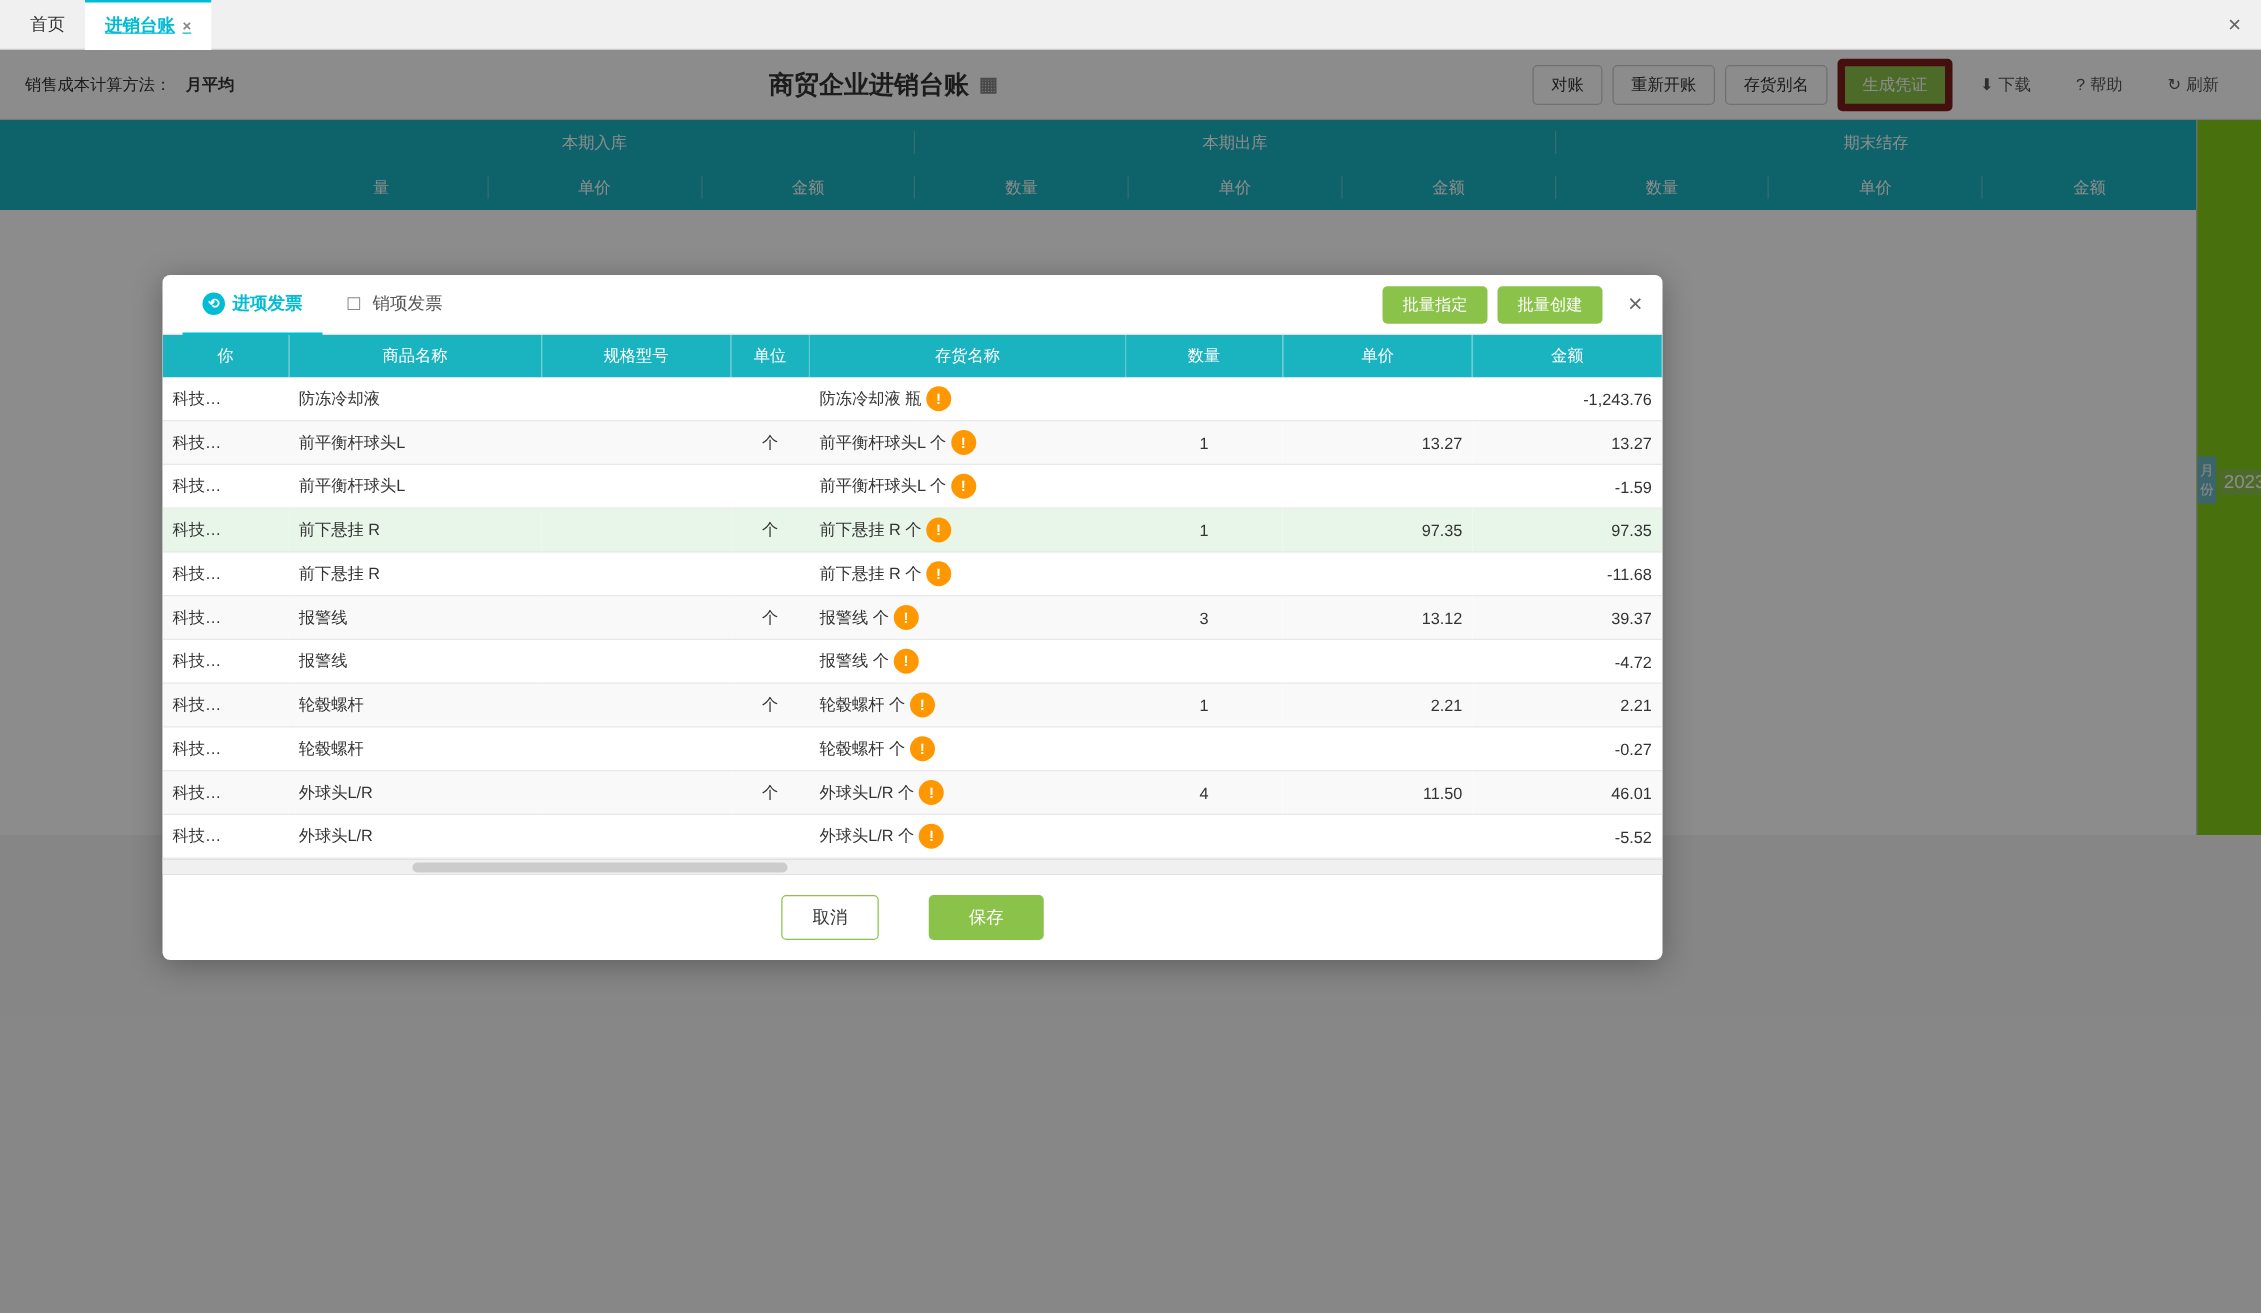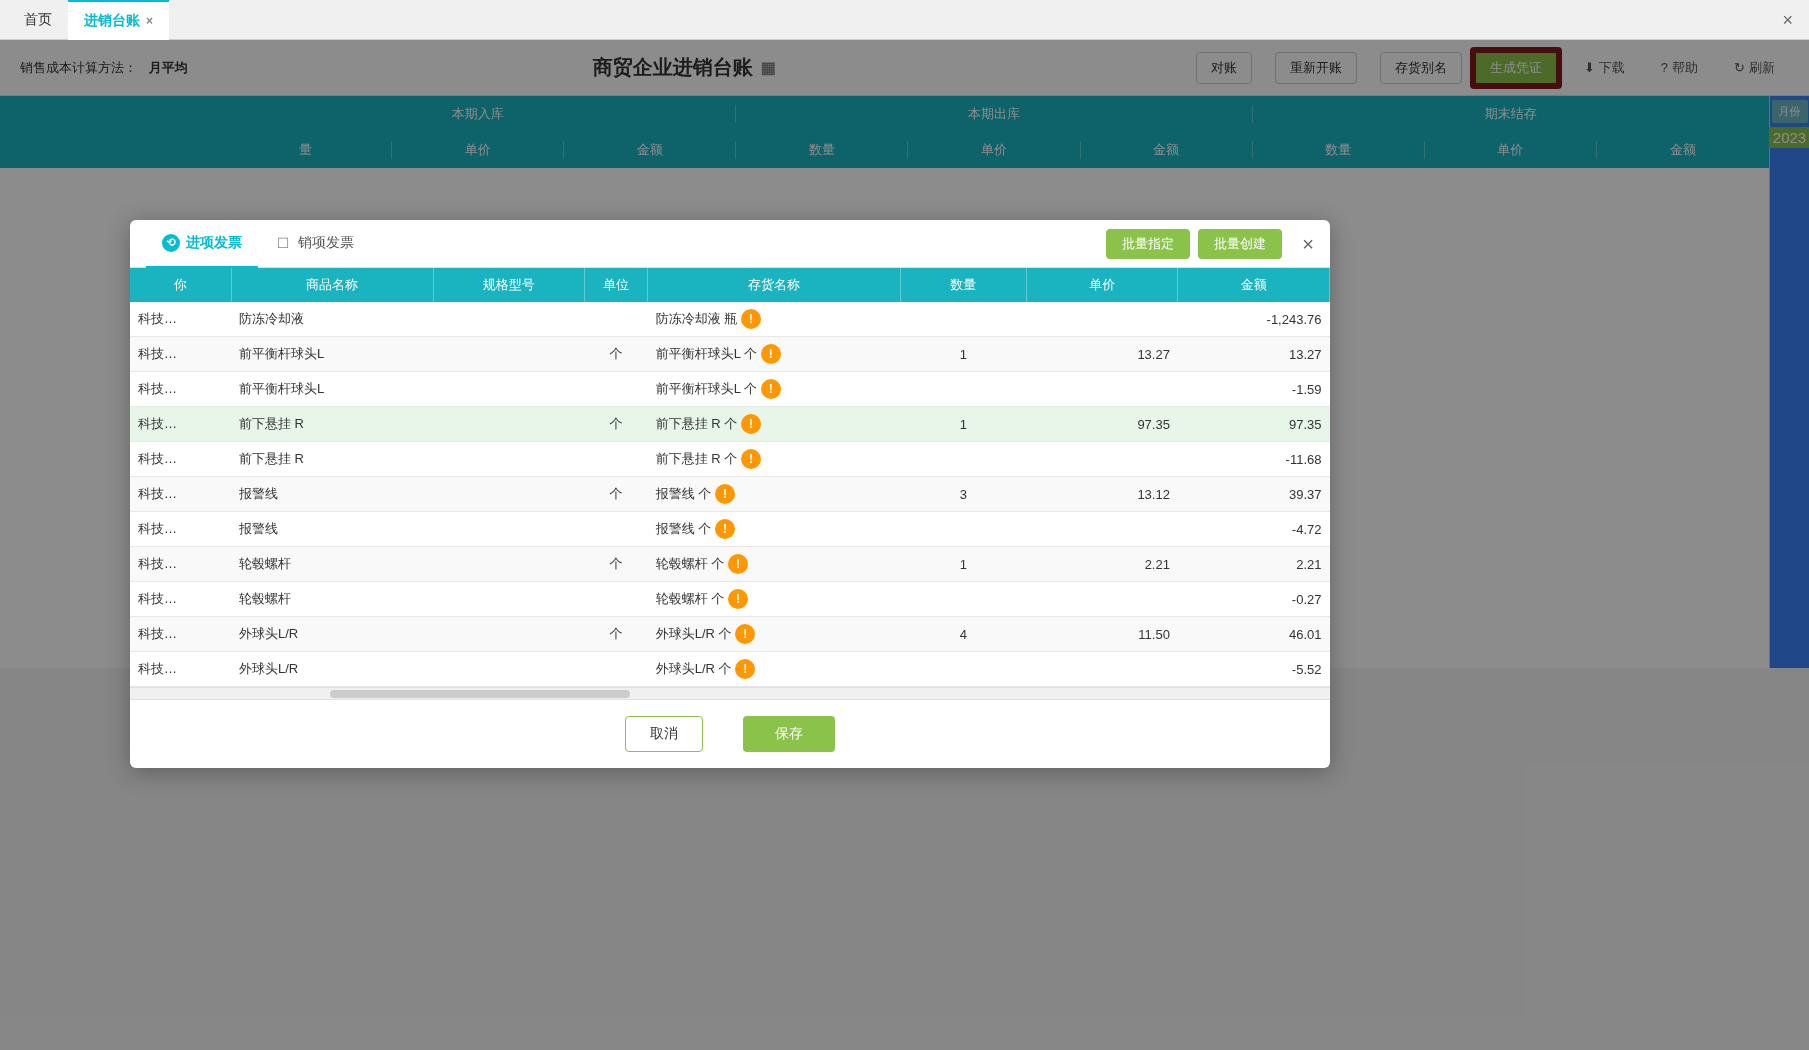--- a/index.html
+++ b/index.html
@@ -30,20 +30,21 @@
       padding: 0 16px;
       font-size: 14px;
       cursor: pointer;
       color: #333;
     }
     .tab-item.active {
       background: #fff;
       border-top: 2px solid #00bcd4;
       color: #00bcd4;
       font-weight: bold;
+      text-decoration: underline;
     }
     .tab-close {
       margin-left: 6px;
       font-size: 12px;
       color: #888;
       cursor: pointer;
     }
     .tab-bar-close {
       position: absolute;
       right: 16px;
@@ -102,21 +103,20 @@
     }
     .btn-green {
       background: #8bc34a;
       color: #fff;
       border: 6px solid #7f1d1d;
     }
     .btn-outline {
       background: #fff;
       color: #333;
       border: 1px solid #ccc;
-      margin-left: 15px;
     }
     .btn-text {
       background: none;
       border: none;
       color: #555;
       cursor: pointer;
       font-size: 13px;
       display: flex;
       align-items: center;
       gap: 4px;
@@ -365,21 +365,21 @@
         <div style="border-right:1px solid rgba(255,255,255,0.3);">单价</div>
         <div style="border-right:1px solid rgba(255,255,255,0.3);">金额</div>
         <div style="border-right:1px solid rgba(255,255,255,0.3);">数量</div>
         <div style="border-right:1px solid rgba(255,255,255,0.3);">单价</div>
         <div>金额</div>
       </div>
 
       <div style="height:500px; background:#fff; opacity:0.5;"></div>
     </div>
 
-    <div style="width:40px; background:#3b82f6; border-left:1px solid #ccc; display:flex; flex-direction:column; align-items:center; padding-top:4px; gap:2px;">
+    <div style="width:52px; background:#84cc16; border-left:1px solid #ccc; display:flex; flex-direction:row; align-items:center; padding-top:4px; gap:2px;">
       <div style="width:36px; background:#6cb8c2; color:#fff; text-align:center; padding:4px 2px; border-radius:2px; cursor:pointer; font-size:11px;">月份</div>
       <div style="background:#8bc34a; color:#fff; font-size:15px; padding:2px 4px; border-radius:2px; margin-top:2px;">2023</div>
     </div>
   </div>
 
   <div class="overlay"></div>
 
   <div class="modal">
 
     <div class="modal-header">

